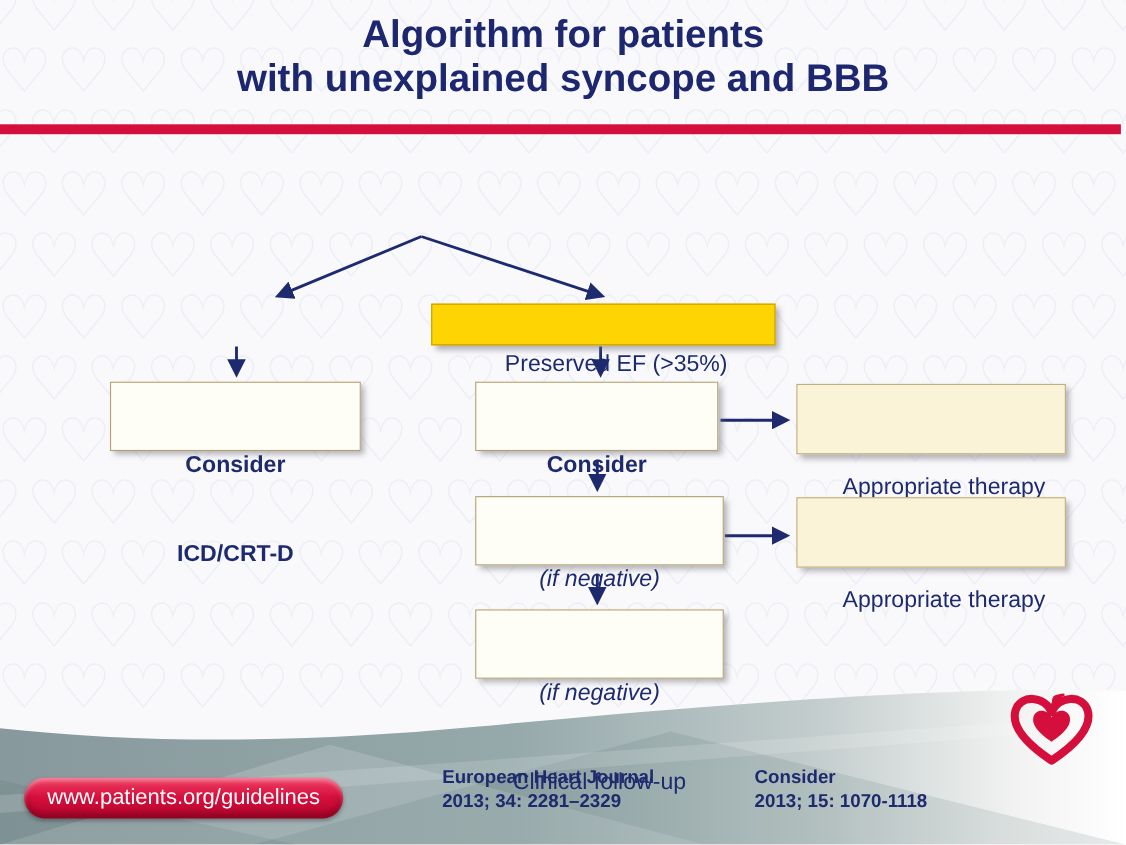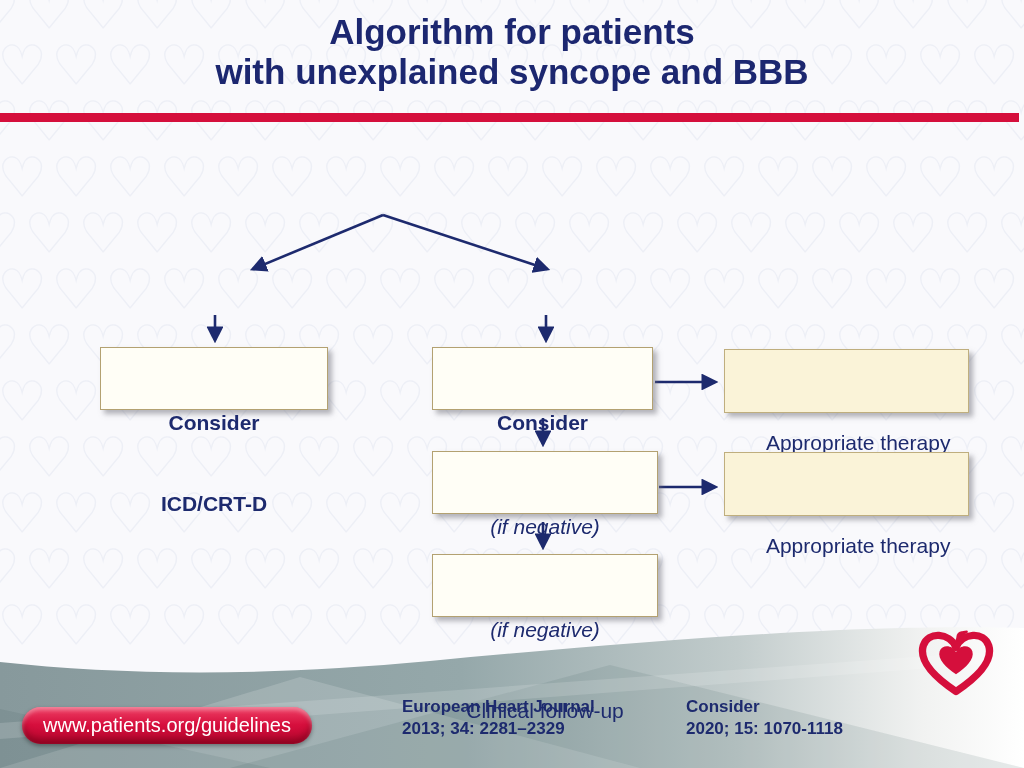--- a/index.html
+++ b/index.html
@@ -355,20 +355,23 @@
       <path d="M215,315 L215,340" marker-end="url(#ah)"></path>
       <path d="M546,315 L546,340" marker-end="url(#ah)"></path>
       <path d="M543,418 L543,444" marker-end="url(#ah)"></path>
       <path d="M543,522 L543,547" marker-end="url(#ah)"></path>
       <path d="M655,382 L715,382" marker-end="url(#ah)"></path>
       <path d="M659,487 L715,487" marker-end="url(#ah)"></path>
     </g>
   </svg>
 
 
+  <div id="box-preserved" class="box box-yellow">
+    <span>Preserved EF (&gt;35%)</span>
+  </div>
 
   <div id="box-icd" class="box box-white">
     <div class="bold-line">Consider</div>
     <div class="bold-line">ICD/CRT-D</div>
   </div>
   <div id="box-csm" class="box box-white">
     <div class="bold-line">Consider</div>
     <div class="bold-line">CSM/EPS</div>
   </div>
   <div id="box-therapy1" class="box box-cream">
@@ -406,21 +409,21 @@
   <div class="badge">
     <span>www.patients.org/guidelines</span>
   </div>
 
   <div id="citation-ehj" class="citation">
     <div>European Heart Journal</div>
     <div>2013; 34: 2281–2329</div>
   </div>
   <div id="citation-europace" class="citation">
     <div>Consider</div>
-    <div>2020; 15: 1070-1118</div>
+    <div>2013; 15: 1070-1118</div>
   </div>
 
   <div class="esc-logo">
     <svg width="84" height="72" viewBox="0 0 100 88">
       <path d="M50,26 C42,8 16,6 10,24 C4,44 26,64 50,80 C74,64 96,44 90,24 C84,6 58,8 50,26 Z" fill="none" stroke="#d50f3c" stroke-width="9" stroke-linejoin="round"></path>
       <path d="M50,26 C42,8 16,6 10,24 C4,44 26,64 50,80 C74,64 96,44 90,24 C84,6 58,8 50,26 Z" transform="translate(25,19) scale(0.50)" fill="#d50f3c"></path>
       <circle cx="57" cy="13" r="6.5" fill="#d50f3c"></circle>
       <path d="M51,17 Q55,7 63,7" fill="none" stroke="#d50f3c" stroke-width="3" stroke-linecap="round"></path>
     </svg>
   </div>

